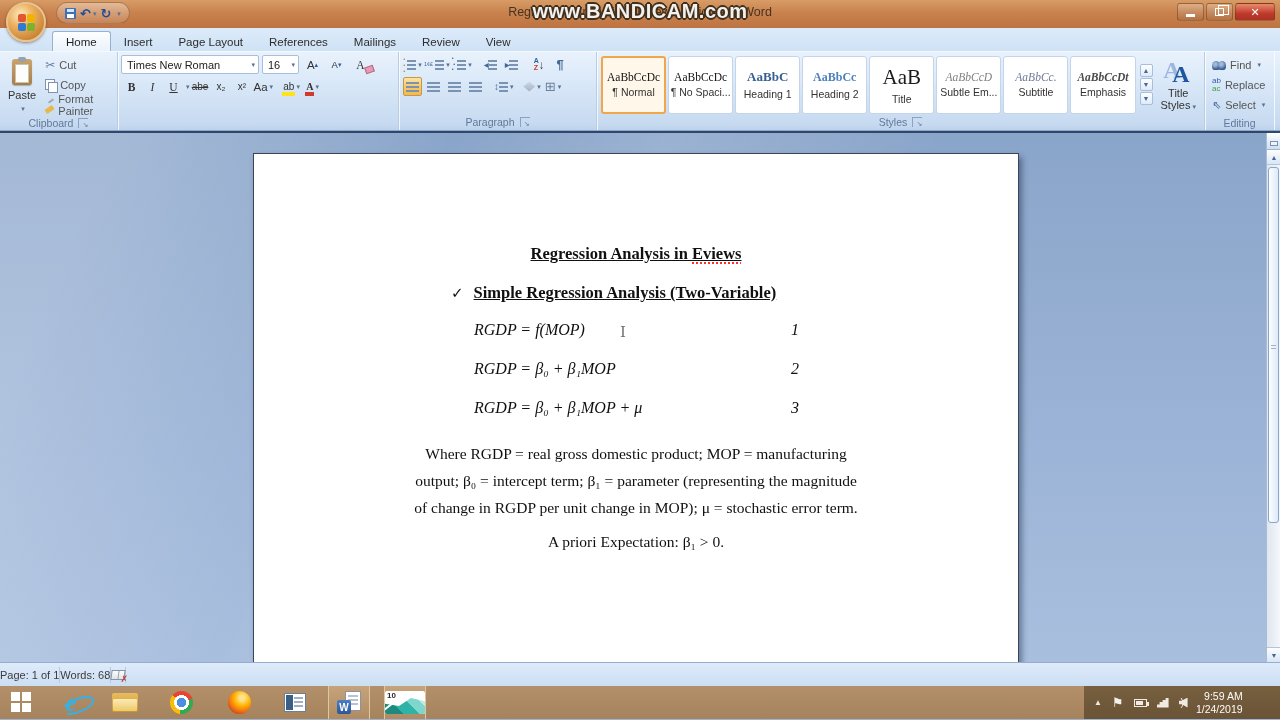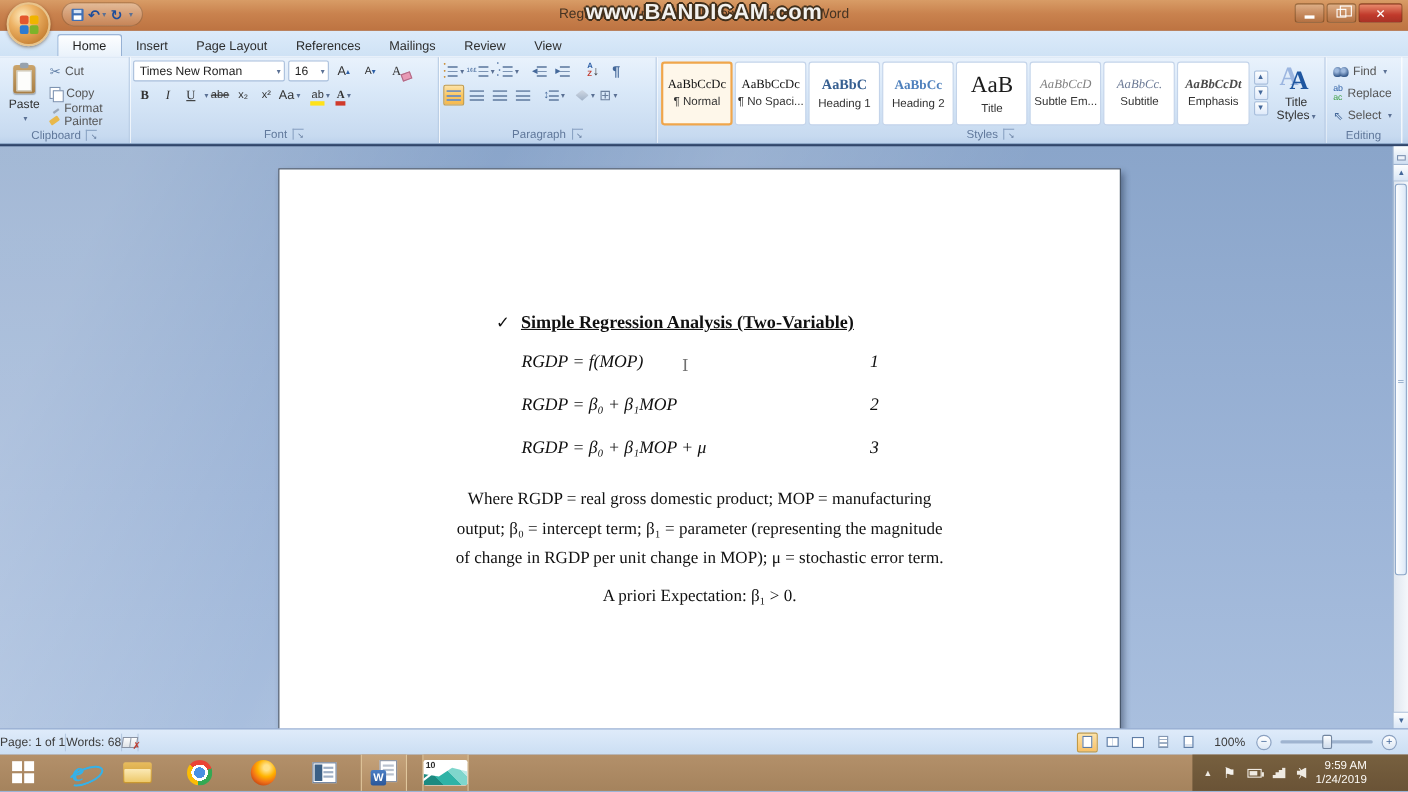--- a/index.html
+++ b/index.html
@@ -316,24 +316,20 @@
           <span class="fb">
               <span class="hl-bar hl-y"><span>ab</span></span>
               <span class="dd">▾</span>
             </span>
           <span class="fb">
               <span class="hl-bar hl-r" style="font-weight:bold;font-family:'Liberation Serif',serif"><span>A</span></span>
               <span class="dd">▾</span>
             </span>
         </div>
       </div>
-      <div class="glabel">
-          <span>Font</span>
-          <span class="launcher">↘</span>
-        </div>
     </div>
 
     <div class="group" style="width:198px">
       <div class="gcontent" style="flex-direction:column;gap:3px">
         <div style="display:flex;align-items:center">
           <span class="fb">
               <span class="pfx dots">
                 <span class="i-lines sm"></span>
               </span>
               <span class="dd">▾</span>
@@ -475,20 +471,21 @@
           </div>
       </div>
       <div class="glabel">
           <span>Editing</span>
         </div>
     </div>
   </div>
 
   <div class="docarea">
     <div class="page">
+      <div class="doc-title"><span>Regression Analysis in </span><span class="sp-err">Eviews</span></div>
       <div class="doc-sub">
         <span class="chk">✓</span>
         <span class="subt">Simple Regression Analysis (Two-Variable)</span>
       </div>
       <div class="eq" style="top:167px">RGDP = f(MOP)</div>
       <div class="eqnum" style="top:167px">1</div>
       <div class="eq" style="top:206px">RGDP = β₀ + β₁MOP</div>
       <div class="eqnum" style="top:206px">2</div>
       <div class="eq" style="top:245px">RGDP = β₀ + β₁MOP + μ</div>
       <div class="eqnum" style="top:245px">3</div>
@@ -513,44 +510,20 @@
   <div class="statusbar">
     <div class="seg">
         <span>Page: 1 of 1</span>
       </div>
     <div class="seg">
         <span>Words: 68</span>
       </div>
     <div class="seg">
         <span class="i-book"></span>
       </div>
-    <div class="status-right">
-      <span class="vbtn active">
-          <i></i>
-        </span>
-      <span class="vbtn v2">
-          <i></i>
-        </span>
-      <span class="vbtn v3">
-          <i></i>
-        </span>
-      <span class="vbtn v4">
-          <i></i>
-        </span>
-      <span class="vbtn v5">
-          <i></i>
-        </span>
-      <span class="zoom-label">100%</span>
-      <span class="zbtn">−</span>
-      <span class="ztrack">
-          <span class="ztick"></span>
-          <span class="zthumb"></span>
-        </span>
-      <span class="zbtn">+</span>
-    </div>
   </div>
 
   <div class="taskbar">
     <div class="titem">
         <span class="i-start">
           <i></i>
           <i></i>
           <i></i>
           <i></i>
         </span>

